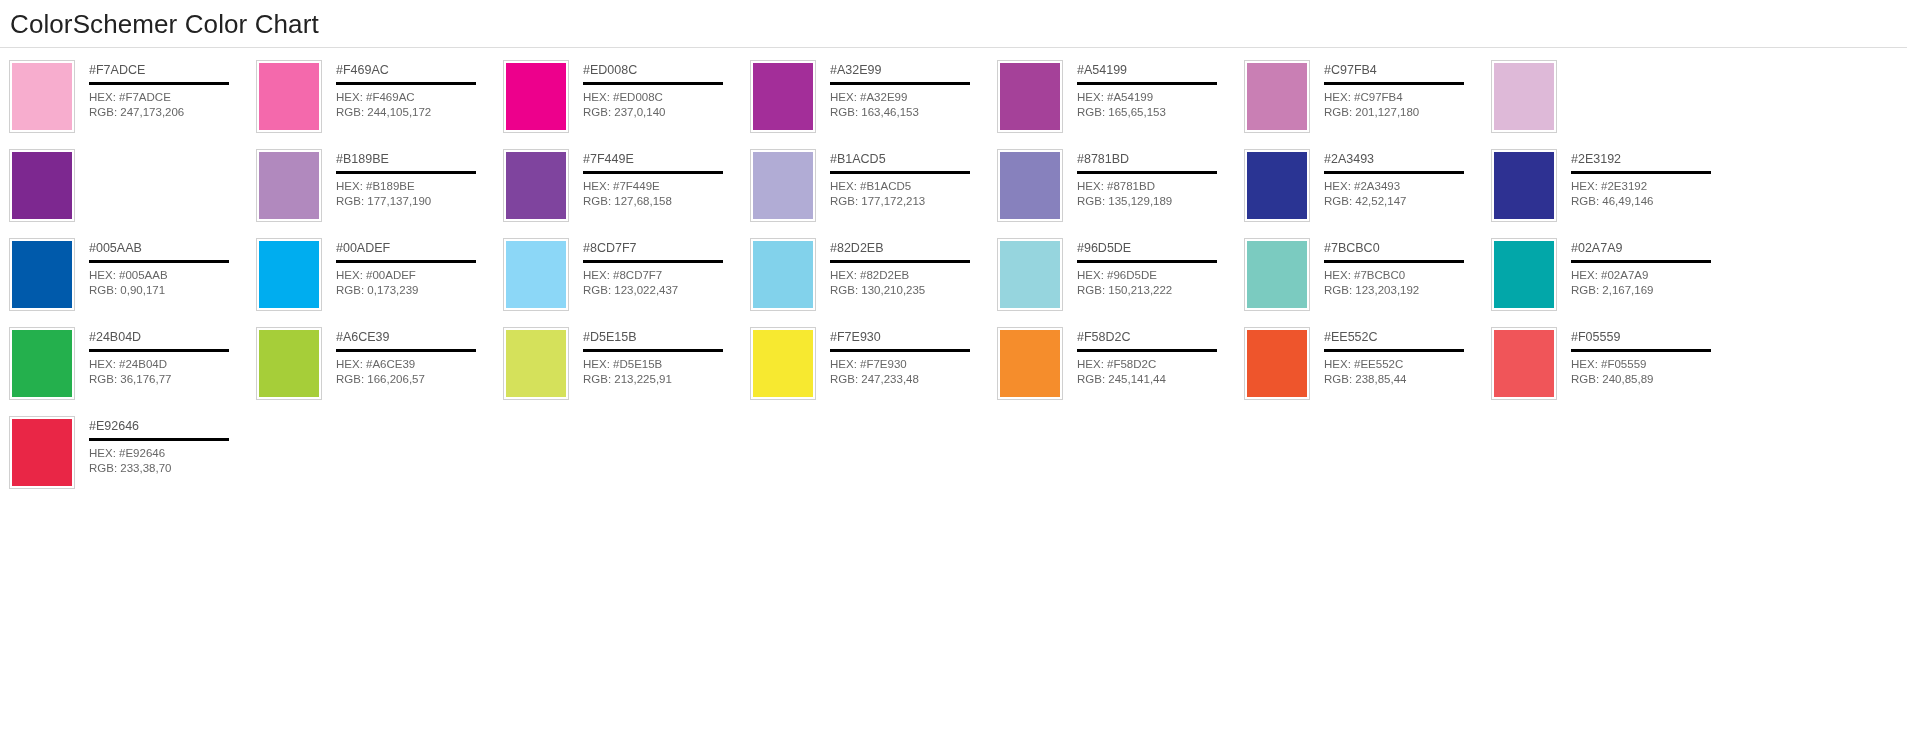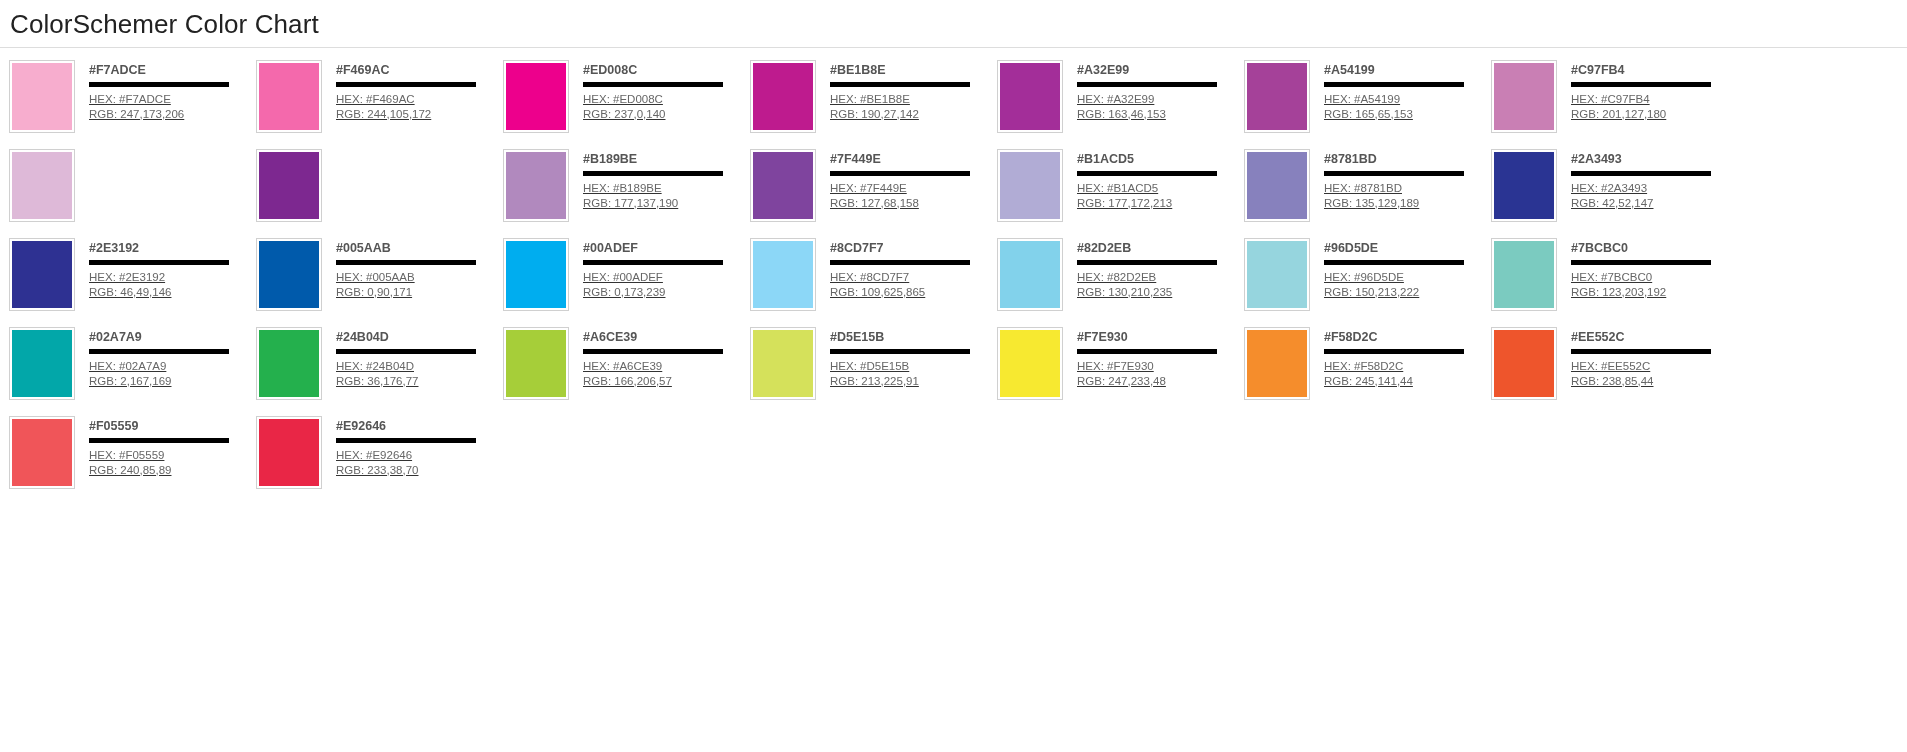--- a/index.html
+++ b/index.html
@@ -78,32 +78,31 @@
   .swatch-info {
     flex: 1 1 auto;
     padding-left: 14px;
     padding-top: 3px;
     box-sizing: border-box;
     min-width: 0;
   }
 
   .swatch-name {
     font-size: 12.5px;
-    font-weight: bold;
+    font-weight: normal;
     color: #555555;
     line-height: 15px;
     padding-bottom: 4px;
-    border-bottom: 5px solid #000000;
+    border-bottom: 3px solid #000000;
     width: 140px;
     white-space: nowrap;
   }
 
   .swatch-lines {
     padding-top: 5px;
-    text-decoration: underline;
   }
   .swatch-line {
     font-size: 11.5px;
     line-height: 14.5px;
     color: #666666;
     white-space: nowrap;
   }
 </style>
 </head>
 <body>
@@ -147,32 +146,20 @@
         <div class="swatch-info">
           <div class="swatch-name">#ED008C</div>
           <div class="swatch-lines">
             <div class="swatch-line">HEX: #ED008C</div>
             <div class="swatch-line">RGB: 237,0,140</div>
           </div>
         </div>
       </div>
       <div class="swatch-card">
         <div class="swatch-chip-wrap">
-          <div class="swatch-chip" style="background: rgb(190, 27, 142);"></div>
-        </div>
-        <div class="swatch-info">
-          <div class="swatch-name">#BE1B8E</div>
-          <div class="swatch-lines">
-            <div class="swatch-line">HEX: #BE1B8E</div>
-            <div class="swatch-line">RGB: 190,27,142</div>
-          </div>
-        </div>
-      </div>
-      <div class="swatch-card">
-        <div class="swatch-chip-wrap">
           <div class="swatch-chip" style="background: rgb(163, 46, 153);"></div>
         </div>
         <div class="swatch-info">
           <div class="swatch-name">#A32E99</div>
           <div class="swatch-lines">
             <div class="swatch-line">HEX: #A32E99</div>
             <div class="swatch-line">RGB: 163,46,153</div>
           </div>
         </div>
       </div>
@@ -307,21 +294,21 @@
         </div>
       </div>
       <div class="swatch-card">
         <div class="swatch-chip-wrap">
           <div class="swatch-chip" style="background: rgb(140, 215, 247);"></div>
         </div>
         <div class="swatch-info">
           <div class="swatch-name">#8CD7F7</div>
           <div class="swatch-lines">
             <div class="swatch-line">HEX: #8CD7F7</div>
-            <div class="swatch-line">RGB: 109,625,865</div>
+            <div class="swatch-line">RGB: 123,022,437</div>
           </div>
         </div>
       </div>
       <div class="swatch-card">
         <div class="swatch-chip-wrap">
           <div class="swatch-chip" style="background: rgb(130, 210, 235);"></div>
         </div>
         <div class="swatch-info">
           <div class="swatch-name">#82D2EB</div>
           <div class="swatch-lines">

